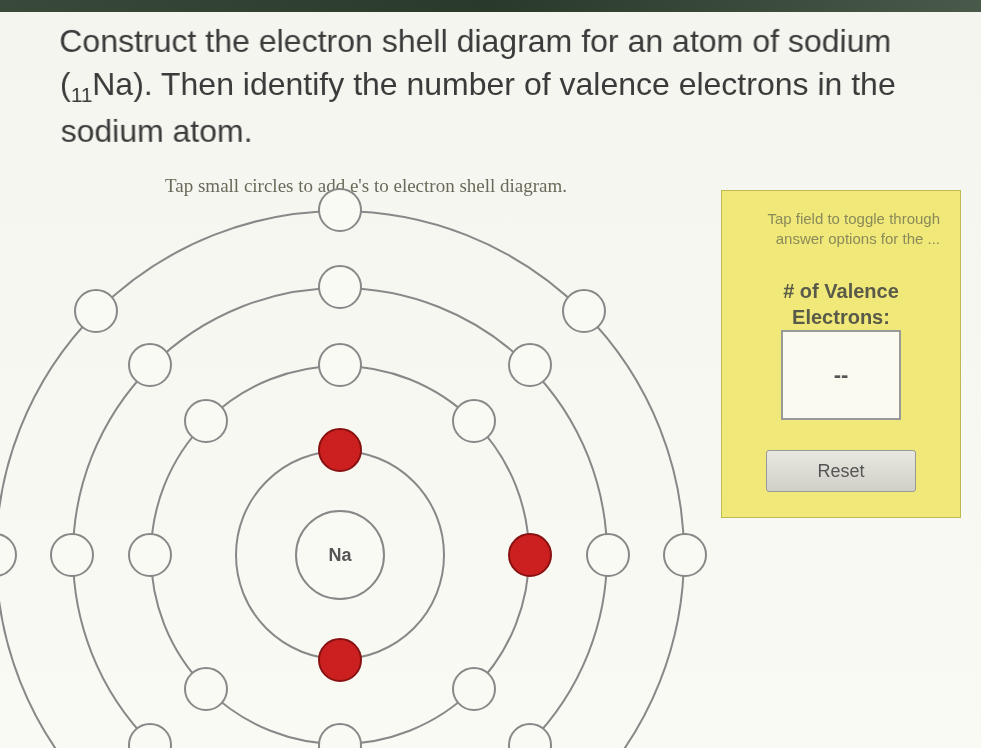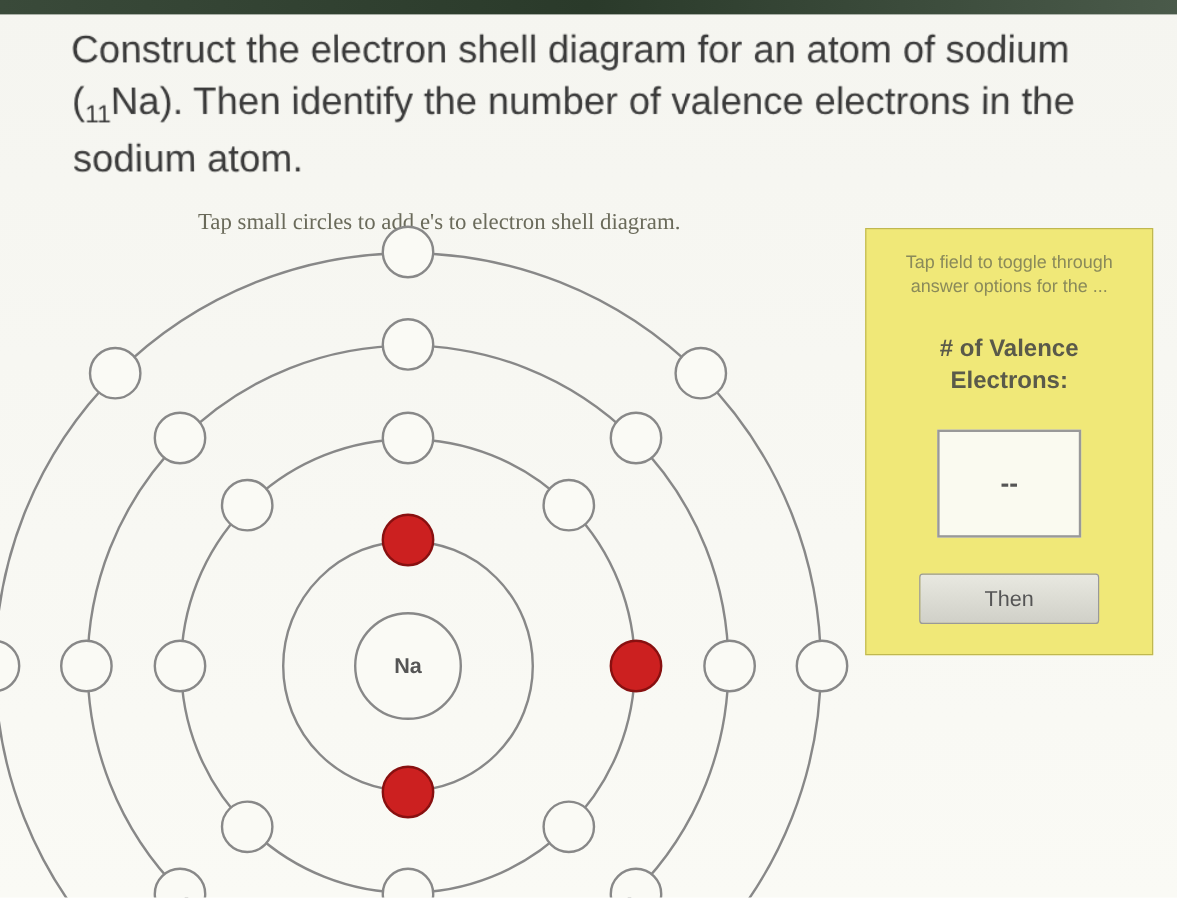--- a/index.html
+++ b/index.html
@@ -94,31 +94,30 @@
       background: #f0e878;
       border: 1px solid #c0b850;
       padding: 18px 20px 25px 20px;
       display: flex;
       flex-direction: column;
       align-items: center;
     }
     .panel-hint {
       font-size: 15px;
       color: #8a8a5a;
-      text-align: center;
+      text-align: right;
       line-height: 1.3;
       margin-bottom: 30px;
     }
     .panel-title {
       font-size: 20px;
       font-weight: bold;
       color: #5a5a4a;
       text-align: center;
       line-height: 1.3;
-      margin-bottom: 28px;
     }
     .answer-field {
       width: 120px;
       height: 90px;
       border: 2px solid #999;
       background: #fafaf0;
       display: flex;
       align-items: center;
       justify-content: center;
       font-size: 22px;
@@ -182,14 +181,14 @@
     <div class="electron-slot" style="left: -5px; top: 345px;"></div>
   </div>
 
 <div class="answer-panel">
   <div class="panel-hint">Tap field to toggle through answer options for the ...</div>
   <div class="panel-title">
     <span># of Valence</span><br>
     <span>Electrons:</span>
   </div>
   <div class="answer-field">--</div>
-  <div class="reset-btn">Then</div>
+  <div class="reset-btn">Reset</div>
 </div>
 
 </body></html>

